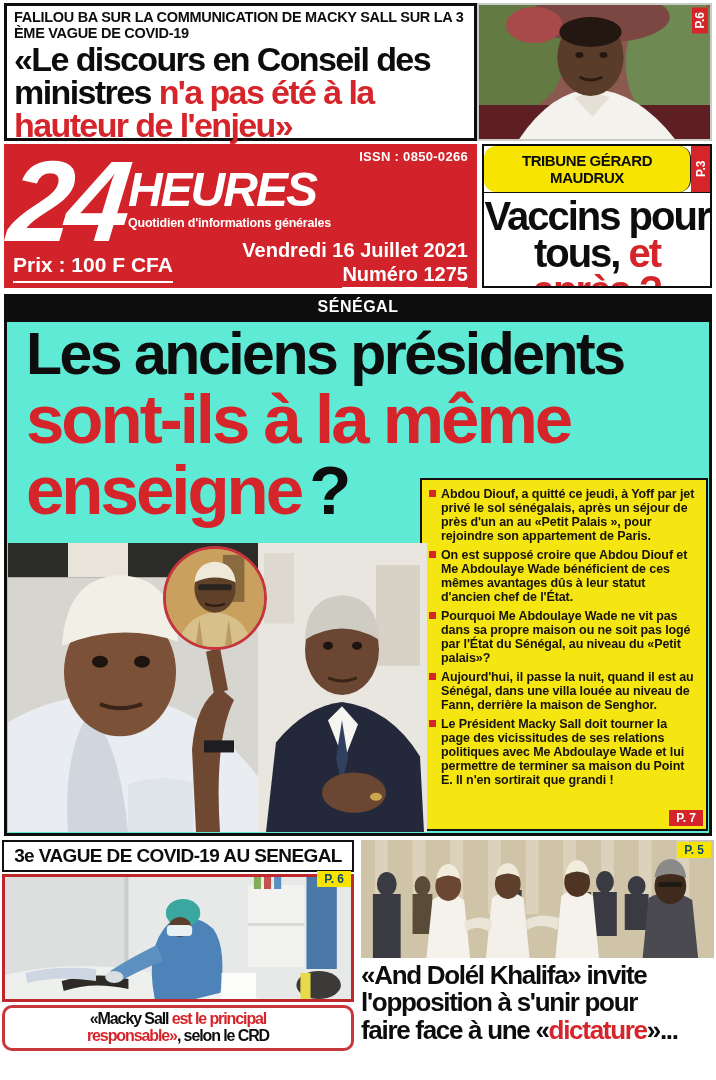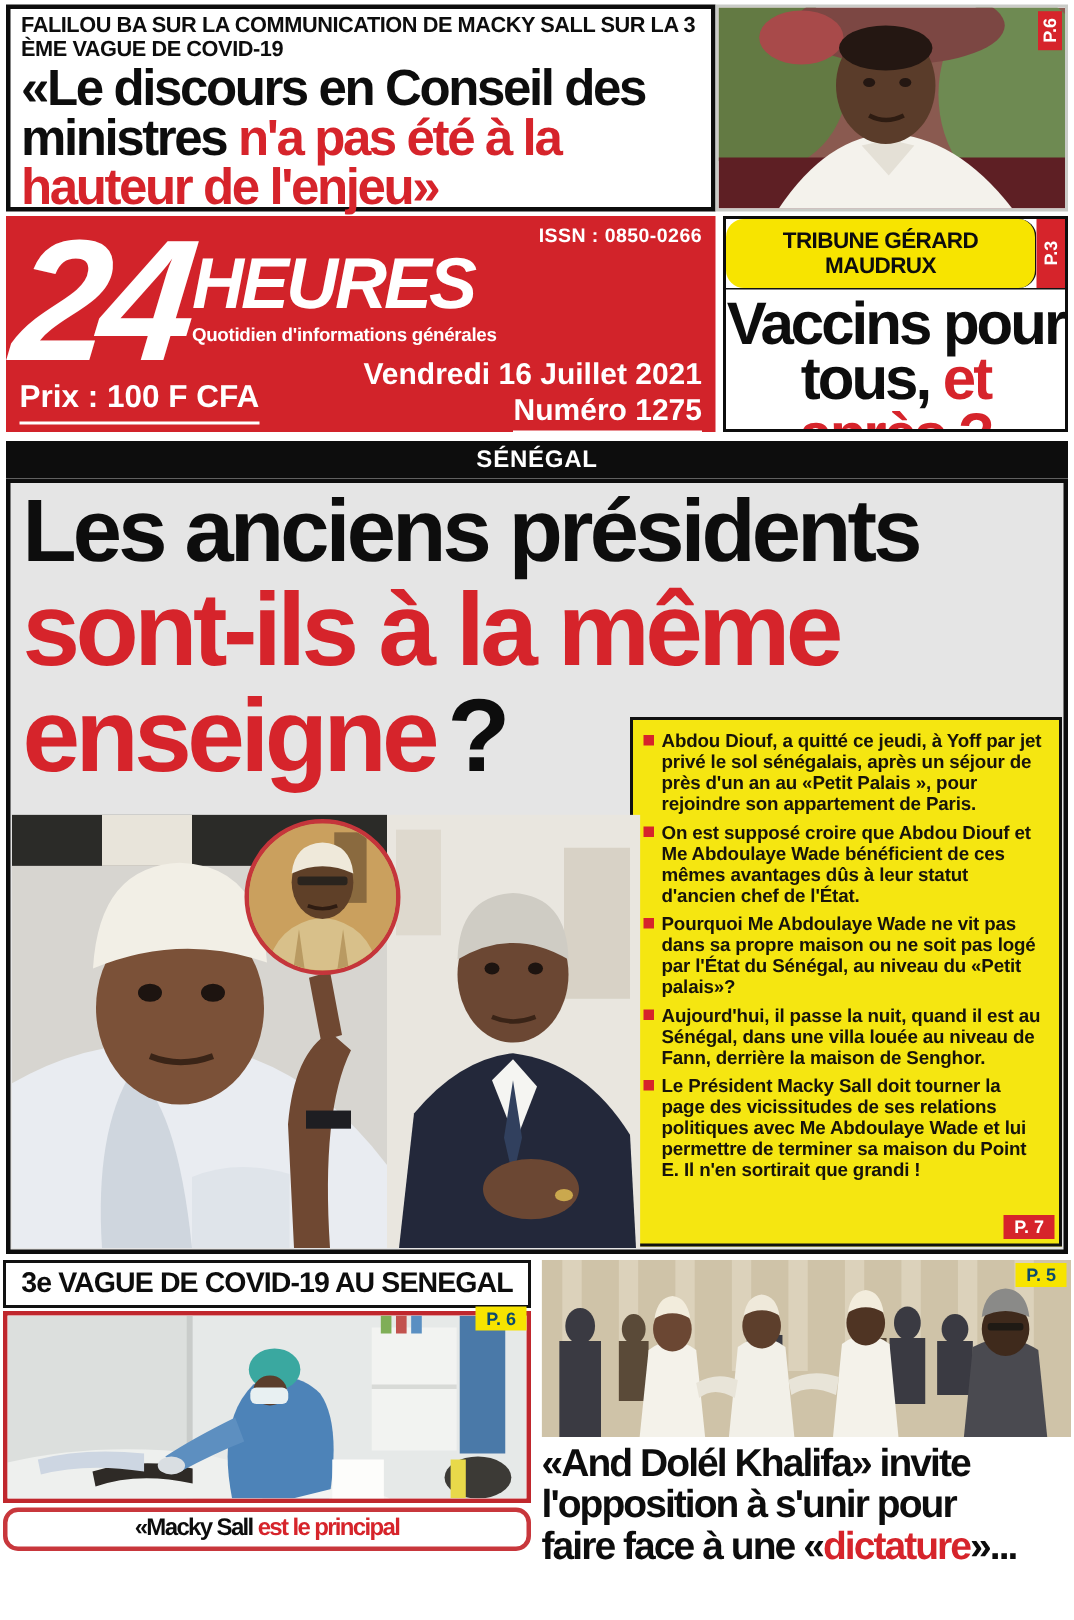--- a/index.html
+++ b/index.html
@@ -37,21 +37,21 @@
   .tribune-pbadge{width:19px;background:#d6242b;color:#fff;font-weight:bold;font-size:12px;
                   writing-mode:vertical-rl;transform:rotate(180deg);display:flex;align-items:center;justify-content:center;}
   .tribune-headline{text-align:center;font-weight:bold;font-size:40px;line-height:0.92;letter-spacing:-2px;margin-top:5px;}
 
   
   .senegal-bar{position:absolute;top:294px;left:4px;width:708px;height:25px;background:#0d0d0d;color:#fff;
                font-weight:bold;font-size:16px;line-height:25px;text-align:center;letter-spacing:0.5px;}
 
   
   .main-frame{position:absolute;top:319px;left:4px;width:708px;height:517px;box-sizing:border-box;
-              border:3px solid #0d0d0d;background:#e5e5e5;overflow:hidden;}
+              border:3px solid #0d0d0d;background:#5eead4;overflow:hidden;padding-left:11px;}
   .main-headline{padding:2px 8px 0;font-weight:bold;}
   .mh-line1{font-size:59px;line-height:1.04;letter-spacing:-2.5px;color:#0d0d0d;white-space:nowrap;}
   .mh-line2{font-size:69px;line-height:1.02;letter-spacing:-3px;color:#d6242b;white-space:nowrap;}
   .mh-line3{font-size:69px;line-height:1.02;letter-spacing:-3px;color:#d6242b;white-space:nowrap;}
   .mh-line3 .qmark{color:#0d0d0d;margin-left:8px;}
 
   .yellow-panel{position:absolute;top:156px;right:1px;width:288px;height:353px;box-sizing:border-box;
                 background:#f5e611;border:2px solid #111;padding:7px 8px 6px 7px;}
   .bullet-item{display:flex;gap:5px;margin-bottom:5px;}
   .bullet-square{width:7px;height:7px;background:#d6242b;margin-top:3px;flex:none;}
@@ -257,20 +257,21 @@
           <path d="M150 68 Q122 82 104 94 L114 104 Q136 92 156 84 Z" fill="#5d8fc0"></path>
           <ellipse cx="108" cy="100" rx="9" ry="6" fill="#d9dee2"></ellipse>
           <path d="M188 122 L228 112 L252 122 Z" fill="#f3f4f2"></path>
           <rect x="214" y="96" width="34" height="26" fill="#fdfdfb"></rect>
           <ellipse cx="310" cy="108" rx="22" ry="14" fill="#3c3a36"></ellipse>
           <rect x="292" y="96" width="10" height="26" fill="#e8d94a"></rect>
         </svg>
       </div>
       <div class="covid-caption-box">
         <div><span class="black">«Macky Sall </span><span class="red">est le principal</span></div>
+        <div><span class="red">responsable»</span><span class="black">, selon le CRD</span></div>
       </div>
     </div>
 
     <div class="dialogue-col">
       <div class="dialogue-photo">
         <svg viewBox="0 0 356 118" preserveAspectRatio="none">
           <rect width="356" height="118" fill="#cfc3a8"></rect>
           <g fill="#dcd2bb">
             <rect x="14" width="13" height="74"></rect>
               <rect x="52" width="13" height="74"></rect>

